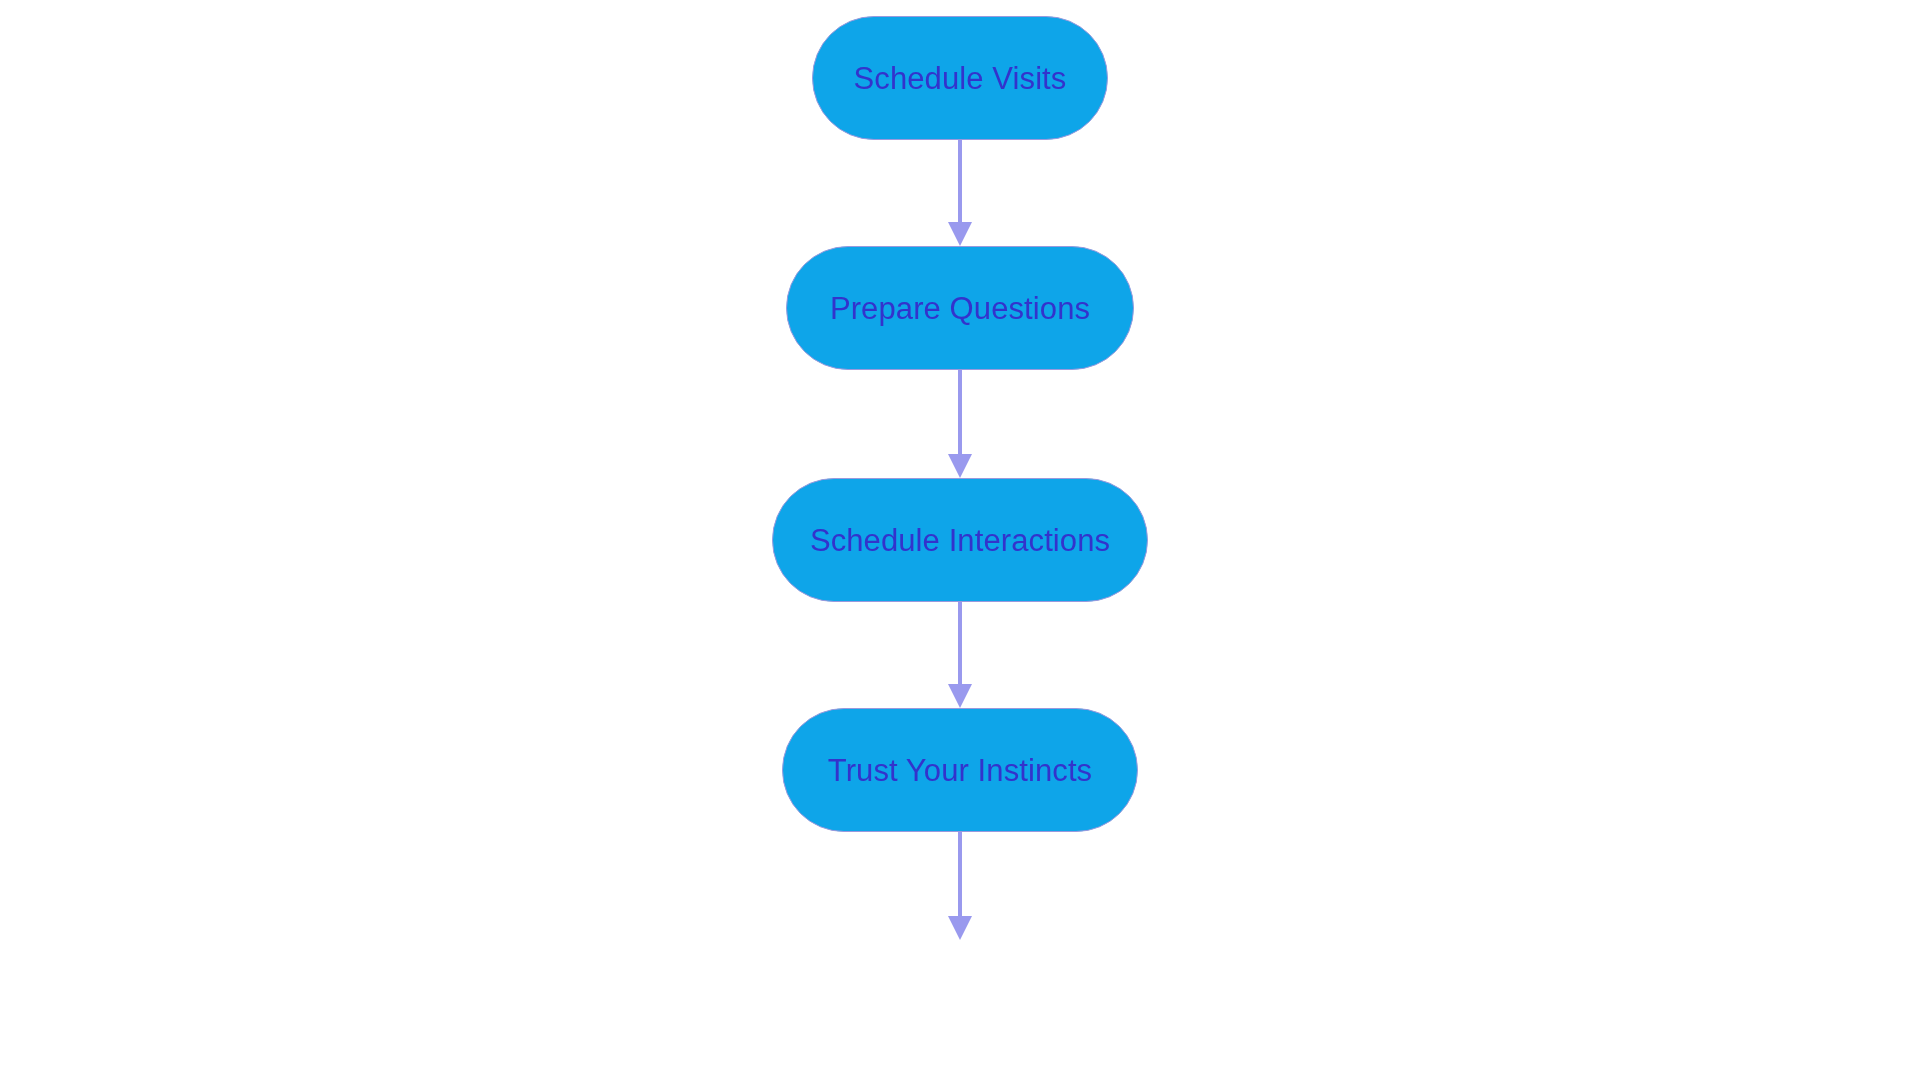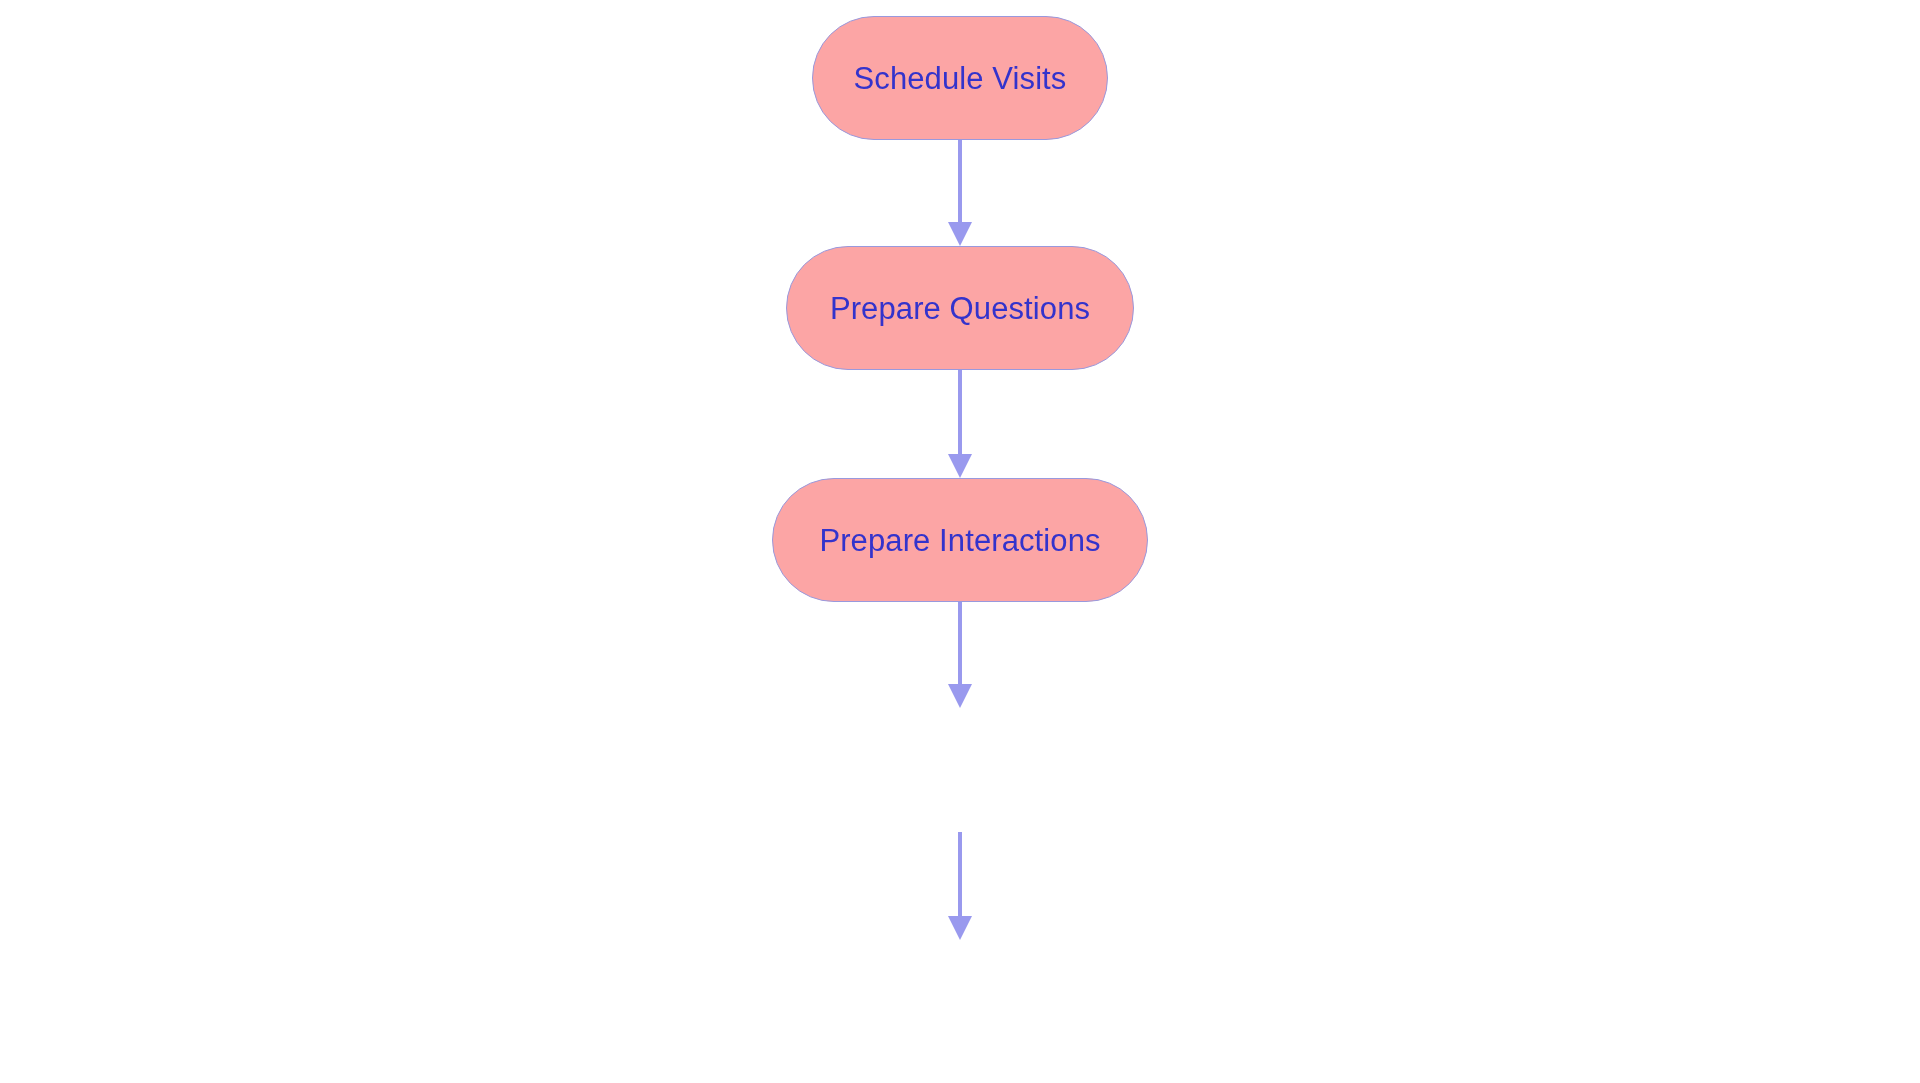--- a/index.html
+++ b/index.html
@@ -23,21 +23,21 @@
   }
 
   
   .flow-node {
     position: absolute;
     left: 50%;
     transform: translateX(-50%);
     box-sizing: border-box;
     height: 124px;
     border-radius: 62px;
-    background: #fca5a5;
+    background: #0ea5e9;
     border: 1.6px solid #9999dd;
     display: flex;
     align-items: center;
     justify-content: center;
     user-select: none;
   }
 
   .flow-node-label {
     font-size: 31px;
     line-height: 1;
@@ -104,18 +104,21 @@
 
   <div class="flow-node node-0">
     <span class="flow-node-label">Schedule Visits</span>
   </div>
 
   <div class="flow-node node-1">
     <span class="flow-node-label">Prepare Questions</span>
   </div>
 
   <div class="flow-node node-2">
-    <span class="flow-node-label">Prepare Interactions</span>
+    <span class="flow-node-label">Schedule Interactions</span>
   </div>
 
+  <div class="flow-node node-3">
+    <span class="flow-node-label">Trust Your Instincts</span>
+  </div>
 
 
 </div>
 
 </body></html>

